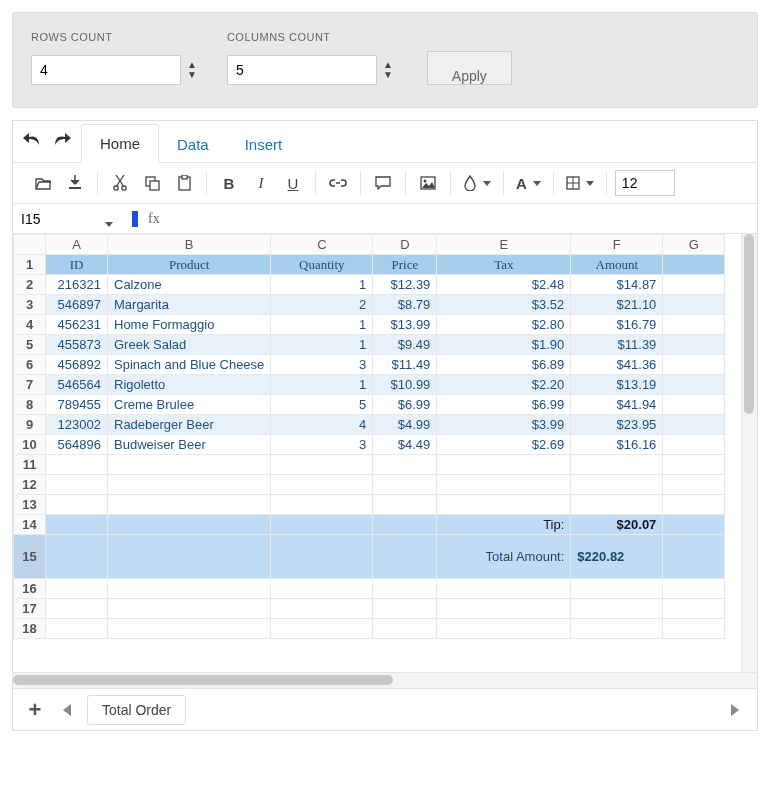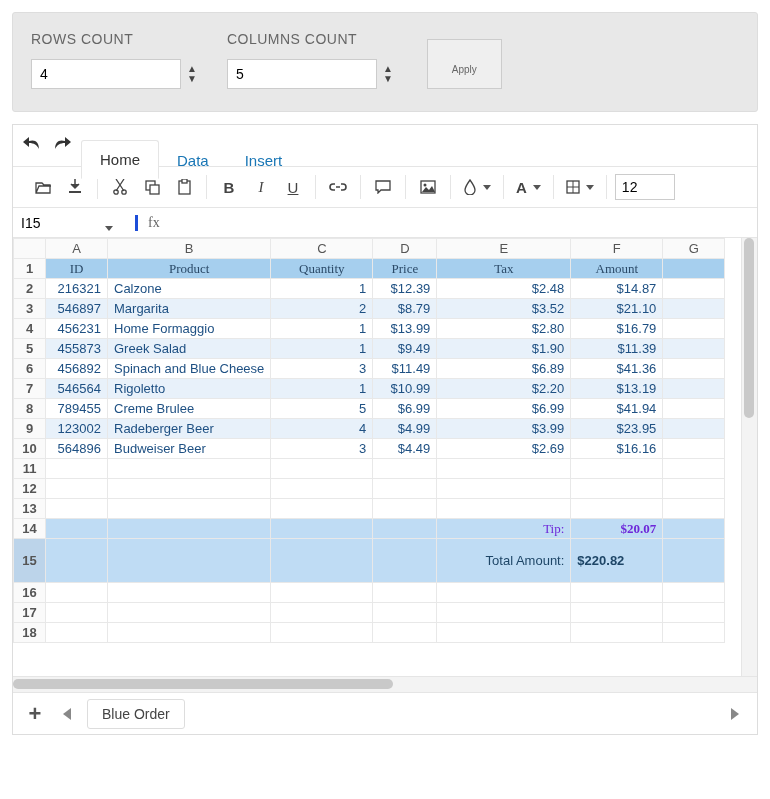--- a/index.html
+++ b/index.html
@@ -17,21 +17,21 @@
     border: 1px solid #ddd;
     padding: 18px 18px 22px 18px;
     display: flex;
     gap: 28px;
     align-items: flex-end;
     margin: 12px;
     border-radius: 3px;
   }
   .top-panel .field-group label {
     display: block;
-    font-size: 14px;
+    font-size: 11px;
     color: #666;
     margin-bottom: 12px;
     letter-spacing: .5px;
   }
   .num-wrap { display: flex; align-items: center; }
   .num-wrap input {
     width: 150px; height: 30px;
     border: 1px solid #ccc;
     padding: 4px 8px;
     font-size: 14px;
@@ -42,22 +42,22 @@
     margin-left: 4px;
     font-size: 10px;
     line-height: 10px;
     color: #444;
     cursor: pointer;
   }
   .spinner span { padding: 0 2px; }
   .apply-btn {
     background: #efefef;
     border: 1px solid #ccc;
-    padding: 24px 24px;
-    font-size: 10px;
+    padding: 16px 24px;
+    font-size: 14px;
     color: #666;
     cursor: pointer;
     height: 32px;
     margin-left: 4px;
   }
 
   
   .sheet-app {
     border: 1px solid #ddd;
     margin: 0 12px 12px 12px;
@@ -72,21 +72,21 @@
   }
   .hist-btns { display: flex; align-items: center; padding: 0 10px; gap: 12px; }
   .hist-btns svg { cursor: pointer; }
   .tabs { display: flex; align-items: flex-end; }
   .tab {
     padding: 10px 18px 10px 18px;
     font-size: 15px;
     color: #1976b5;
     cursor: pointer;
     position: relative;
-    top: 13px;
+    top: 1px;
   }
   .tab.active {
     color: #333;
     border: 1px solid #e5e5e5;
     border-bottom: 1px solid #fff;
     background: #fff;
     border-top-left-radius: 3px;
     border-top-right-radius: 3px;
   }
 
@@ -131,21 +131,21 @@
   }
 
   
   .formula-row {
     display: flex; align-items: center;
     border-bottom: 1px solid #e5e5e5;
     height: 30px;
   }
   .name-box {
     display: flex; align-items: flex-end;
-    border-right: 3px solid #1d4ed8;
+    border-right: 6px solid #1d4ed8;
     padding: 0 10px 0 8px;
     gap: 0;
     min-width: 125px;
   }
   .name-box input {
     width: 80px; border: none; font-size: 14px;
   }
   .fx {
     font-family: "Times New Roman", serif;
     color: #666;
@@ -206,21 +206,21 @@
   .header-cell {
     background: #a6cfee; color: #2b4a68; text-align: center !important;
     height: 26px;
     font-family: Liberation Serif, serif;
   }
   
   .data-row td { color: #1e5083; }
   .stripe td { background: #e8f1fa; }
 
   
-  .tip-row td { background: #bfdcf4; color: #6d28d9; font-family: Liberation Serif, serif; }
+  .tip-row td { background: #bfdcf4; color: #0f172a; }
   .tip-label { text-align: right !important; font-size: 13px; }
   .tip-val { text-align: right !important; font-weight: bold; }
   .total-row td { background: #bfdcf4; height: 44px; color: #1e4667; }
   .total-label { text-align: right !important; font-size: 20px; }
   .total-val { text-align: left; font-size: 20px; font-weight: bold; }
 
   .row-hdr.sel { background: #bcd4ea; }
 
   .vscroll {
     width: 16px;
@@ -659,20 +659,20 @@
       <div class="thumb"></div>
     </div>
 
   <div class="sheet-tabs">
     <span class="btn">
         <span class="plus">+</span>
       </span>
     <span class="btn">
         <span class="tri-left"></span>
       </span>
-    <span class="sheet-tab">Blue Order</span>
+    <span class="sheet-tab">Total Order</span>
     <span class="spacer"></span>
     <span class="btn">
         <span class="tri-right"></span>
       </span>
   </div>
 
 </div>
 
 </body></html>

